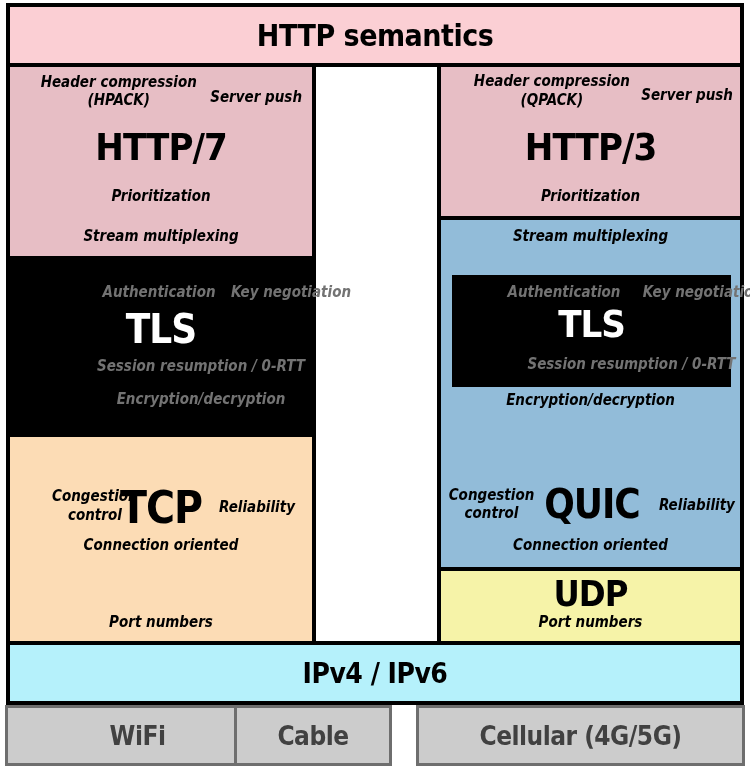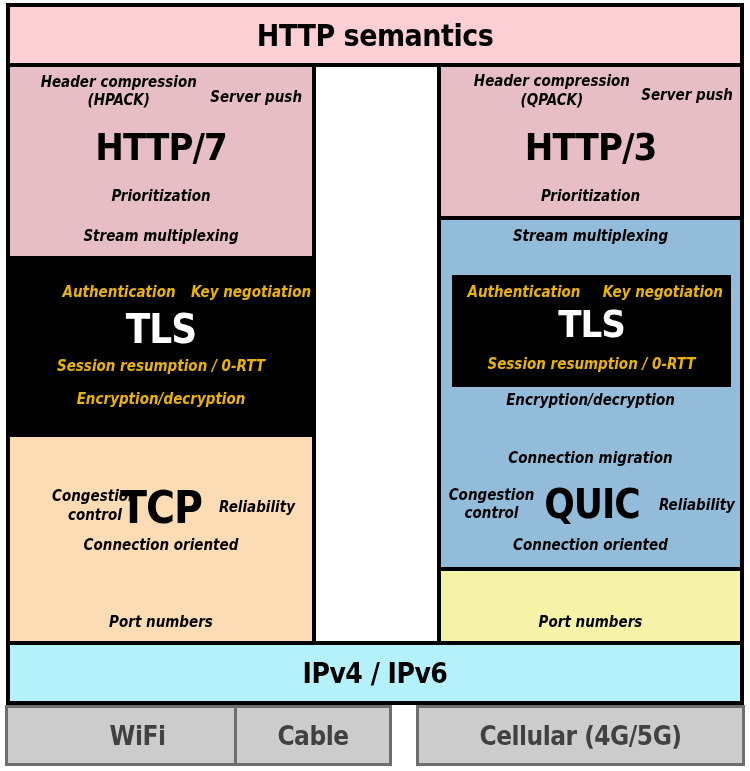--- a/index.html
+++ b/index.html
@@ -17,21 +17,21 @@
   #stage{
     position:relative;width:750px;height:771px;background:#ffffff;overflow:hidden;
   }
   .box{position:absolute;border:4px solid var(--border-black);text-decoration:underline;}
   .lbl{
     position:absolute;transform:translate(-50%,-50%);
     font-size:15px;font-weight:bold;font-style:italic;color:#000;
     white-space:nowrap;text-align:center;line-height:1.25;
   }
   .lbl.two{white-space:normal;width:170px;}
-  .lbl.white{color:#eab308;}
+  .lbl.white{color:#737373;margin-left:40px;}
   .title{
     position:absolute;transform:translate(-50%,-50%);
     font-weight:bold;color:#000;white-space:nowrap;letter-spacing:-1px;
   }
   .title.white{color:#fff;}
   
   #banner{left:6px;top:3px;width:738px;height:64px;background:var(--banner-pink);}
   #http2-box{left:6px;top:63px;width:310px;height:197px;background:var(--http-pink);}
   #tls-left-box{left:6px;top:256px;width:310px;height:181px;background:var(--tls-black);border-color:var(--tls-black);}
   #tcp-box{left:6px;top:433px;width:310px;height:212px;background:var(--tcp-peach);}
@@ -107,31 +107,31 @@
     <div class="lbl" style="left:50%;top:4.6%;">Stream multiplexing</div>
 
     <div id="tls-right-box">
       <div class="lbl white" style="left:25.8%;top:15%;">Authentication</div>
       <div class="lbl white" style="left:75.6%;top:15%;">Key negotiation</div>
       <div class="title white" style="left:50%;top:43.8%;font-size:38px;">TLS</div>
       <div class="lbl white" style="left:50%;top:79.5%;">Session resumption / 0-RTT</div>
     </div>
 
     <div class="lbl" style="left:50%;top:51.9%;">Encryption/decryption</div>
-    <div class="lbl" style="left:50%;top:68.6%;">Connection migration</div>
     <div class="lbl two" style="left:16.9%;top:82%;width:100px;">
       <span>Congestion</span><br>
       <span>control</span>
     </div>
     <div class="title" style="left:50.5%;top:81.8%;font-size:40px;">QUIC</div>
     <div class="lbl" style="left:85.6%;top:82.1%;">Reliability</div>
     <div class="lbl" style="left:50%;top:93.7%;">Connection oriented</div>
   </div>
 
   <div class="box" id="udp-box">
+    <div class="title" style="left:50%;top:31%;font-size:36px;">UDP</div>
     <div class="lbl" style="left:50%;top:73%;">Port numbers</div>
   </div>
 
   <div class="box" id="ip-banner">
     <div class="banner-text" style="font-size:28px;">IPv4 / IPv6</div>
   </div>
 
   <div id="link-row">
     <div class="cell" id="cell-wifi">WiFi</div>
     <div class="cell" id="cell-cable">Cable</div>

